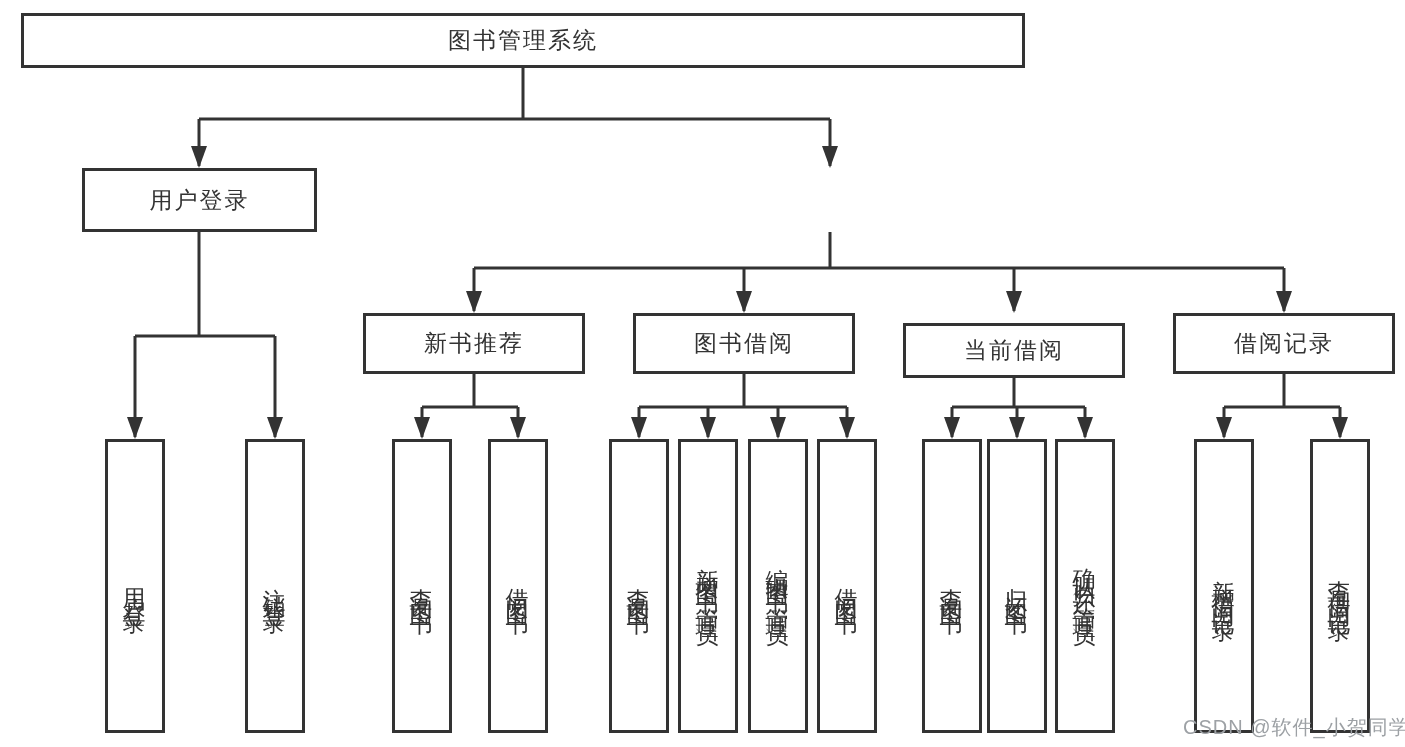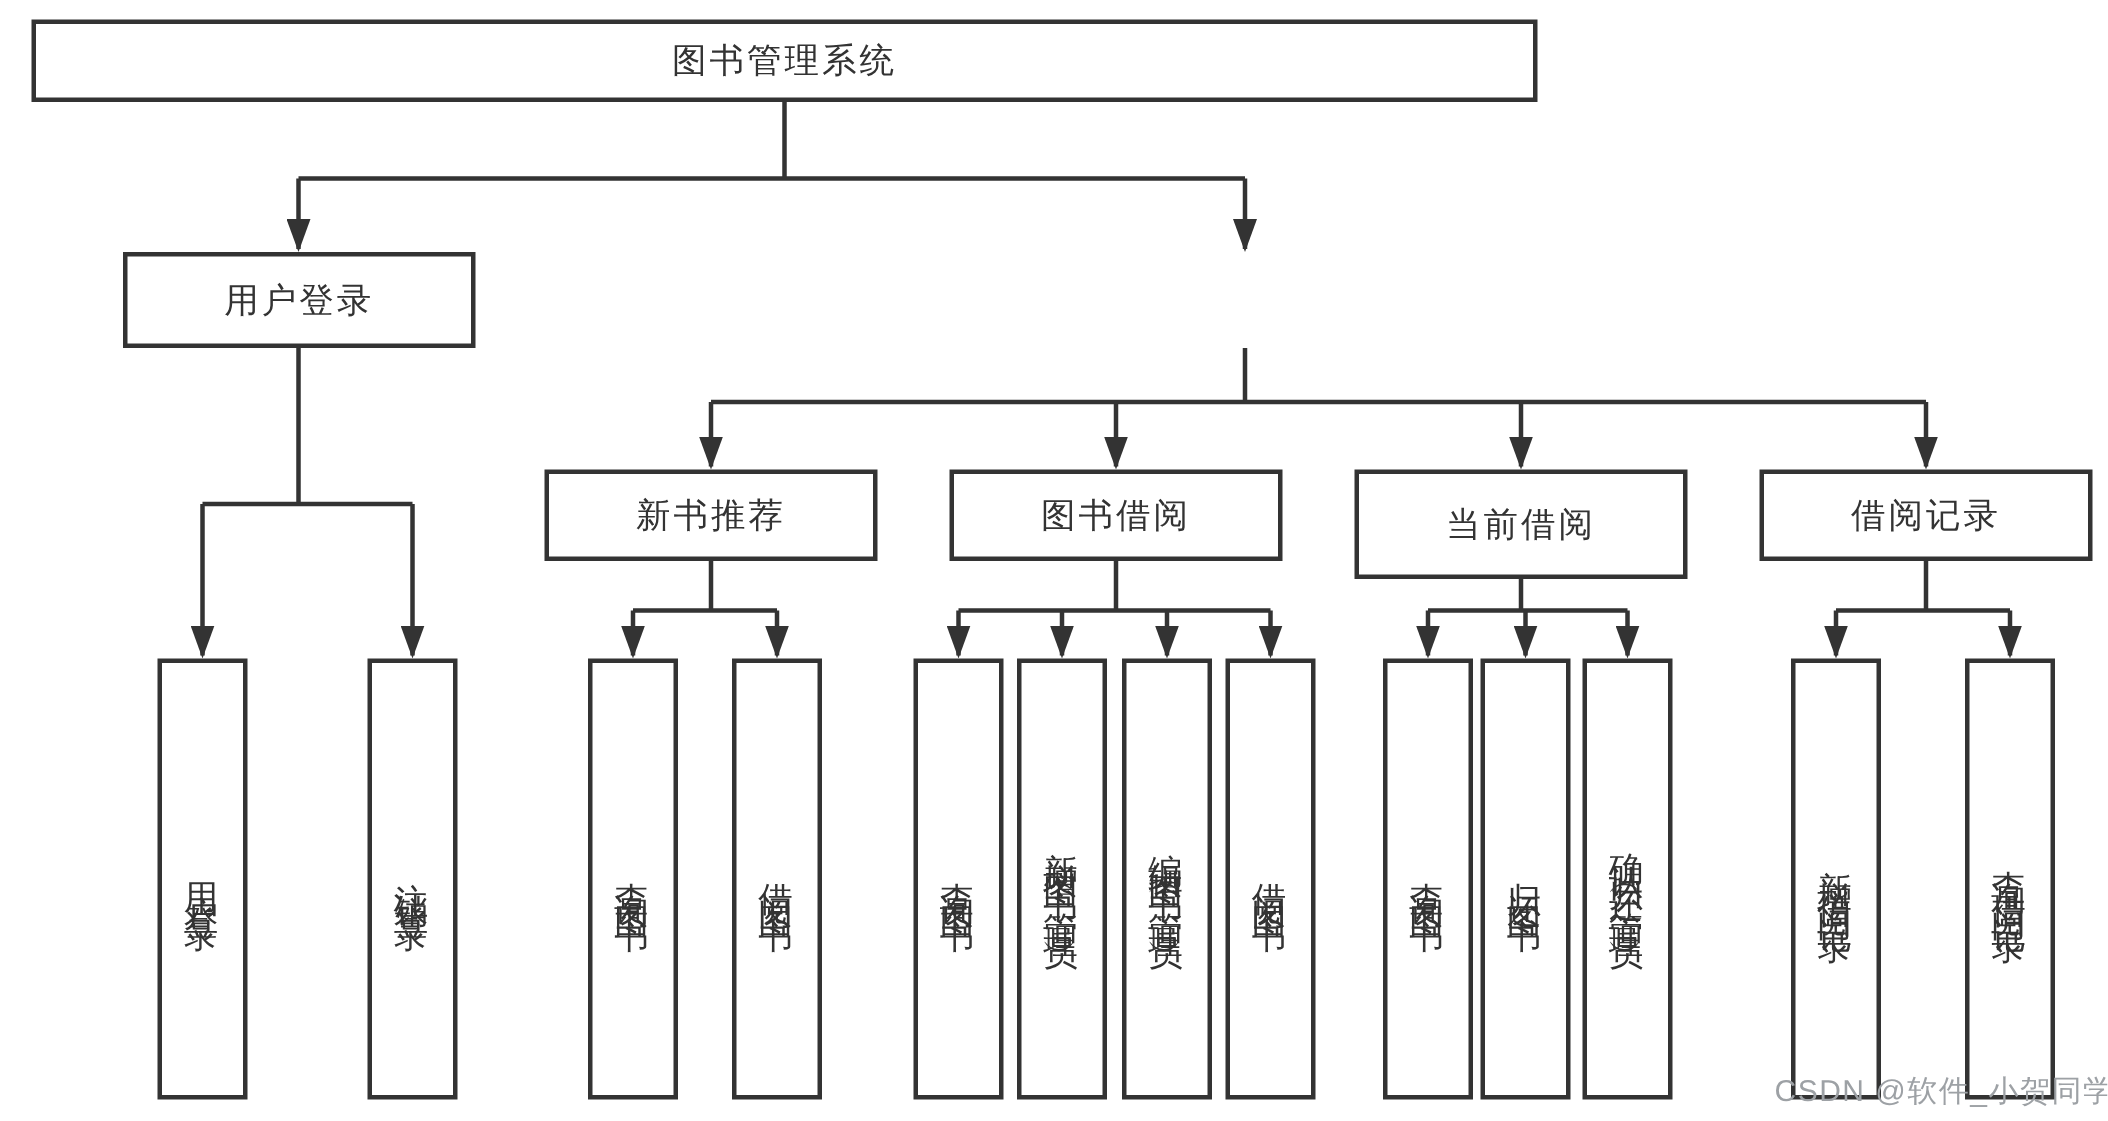--- a/index.html
+++ b/index.html
@@ -69,21 +69,21 @@
     <path d="M1224,407 V437" fill="none" stroke="#333333" stroke-width="3" marker-end="url(#arrow)"></path>
     <path d="M1340,407 V437" fill="none" stroke="#333333" stroke-width="3" marker-end="url(#arrow)"></path>
   </svg>
 
   <div class="node hbox" style="left:21px; top:13px; width:1004px; height:55px;">图书管理系统</div>
 
   <div class="node hbox" style="left:82px; top:168px; width:235px; height:64px;">用户登录</div>
 
   <div class="node hbox" style="left:363px; top:313px; width:222px; height:61px;">新书推荐</div>
   <div class="node hbox" style="left:633px; top:313px; width:222px; height:61px;">图书借阅</div>
-  <div class="node hbox" style="left:903px; top:313px; width:222px; height:73px;font-family:Liberation Mono, monospace;">当前借阅</div>
+  <div class="node hbox" style="left:903px; top:323px; width:222px; height:55px;font-family:Liberation Mono, monospace;">当前借阅</div>
   <div class="node hbox" style="left:1173px; top:313px; width:222px; height:61px;">借阅记录</div>
 
   <div class="node vbox" style="left:105px; top:439px; width:60px; height:294px;">用户登录</div>
   <div class="node vbox" style="left:245px; top:439px; width:60px; height:294px;">注销登录</div>
 
   <div class="node vbox" style="left:392px; top:439px; width:60px; height:294px;">查询图书</div>
   <div class="node vbox" style="left:488px; top:439px; width:60px; height:294px;">借阅图书</div>
 
   <div class="node vbox" style="left:609px; top:439px; width:60px; height:294px;">查询图书</div>
   <div class="node vbox" style="left:678px; top:439px; width:60px; height:294px;">新增图书（管理员）</div>

